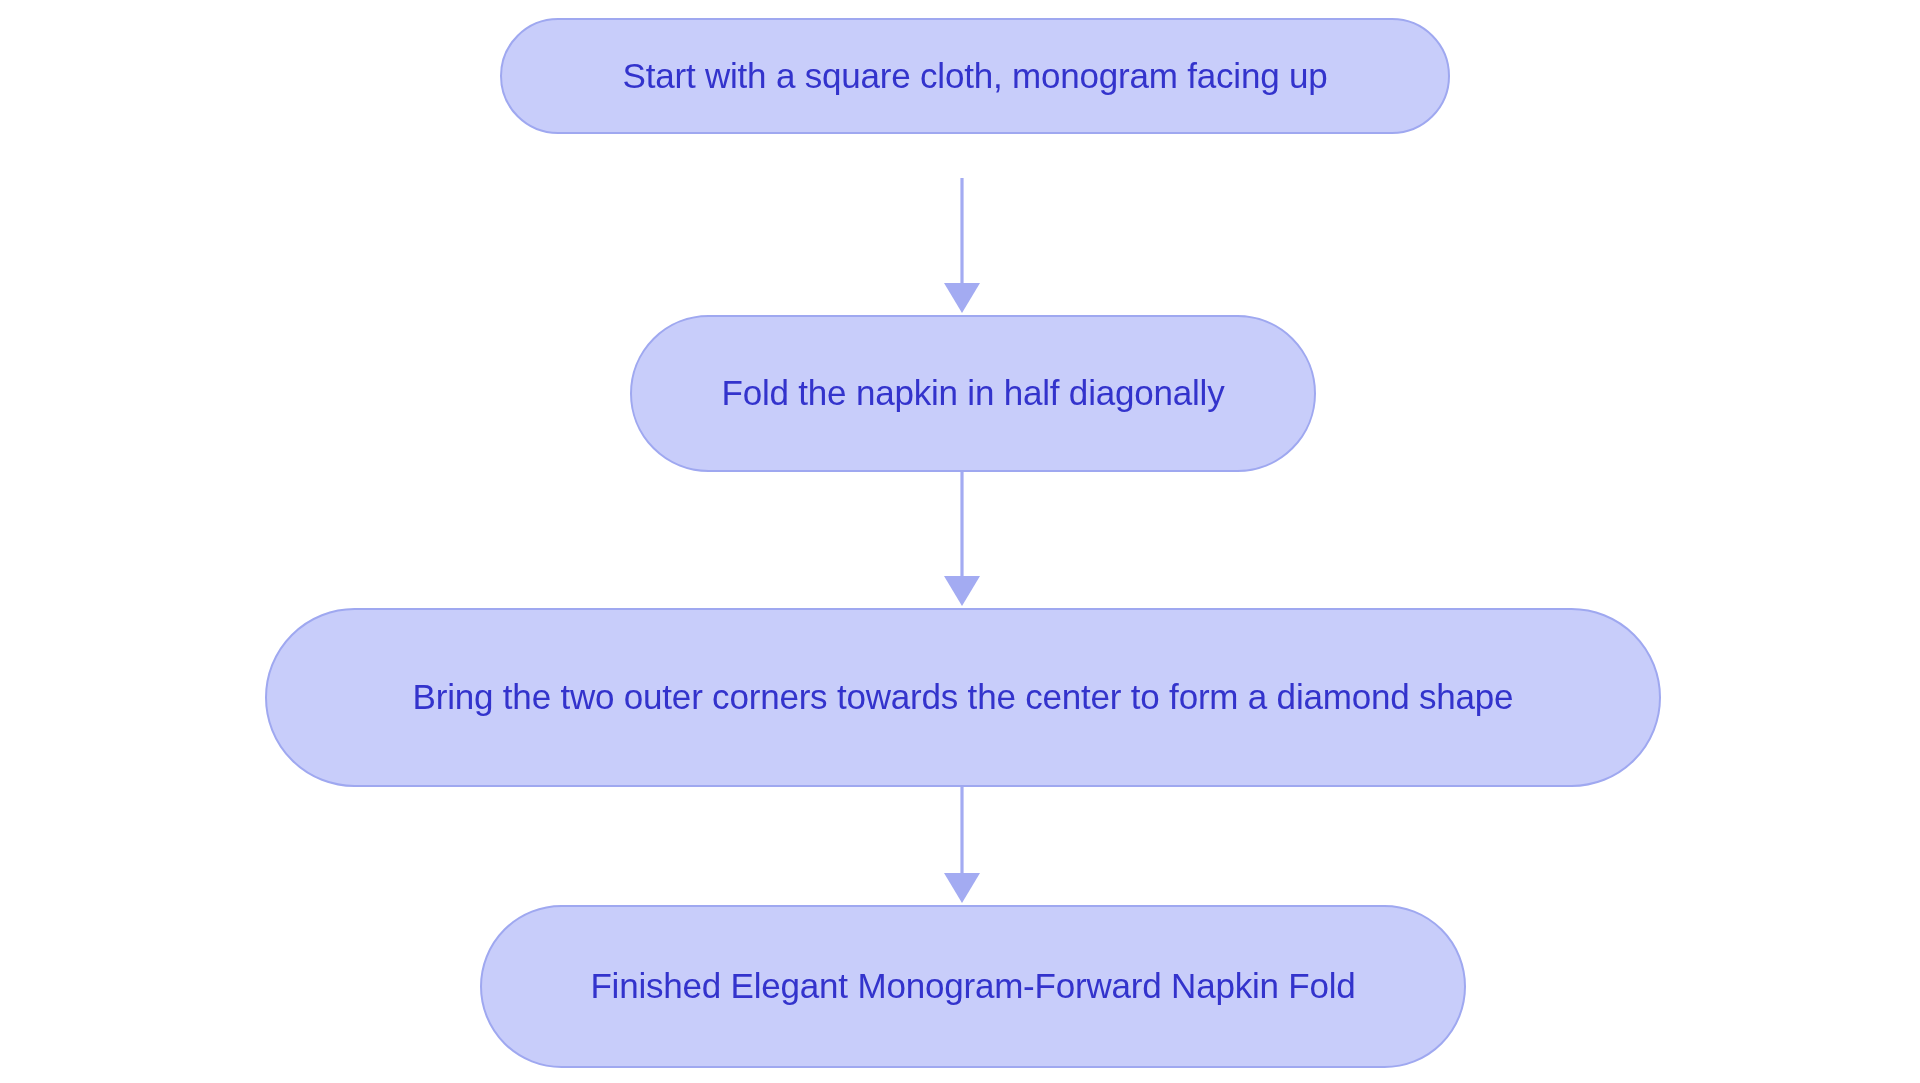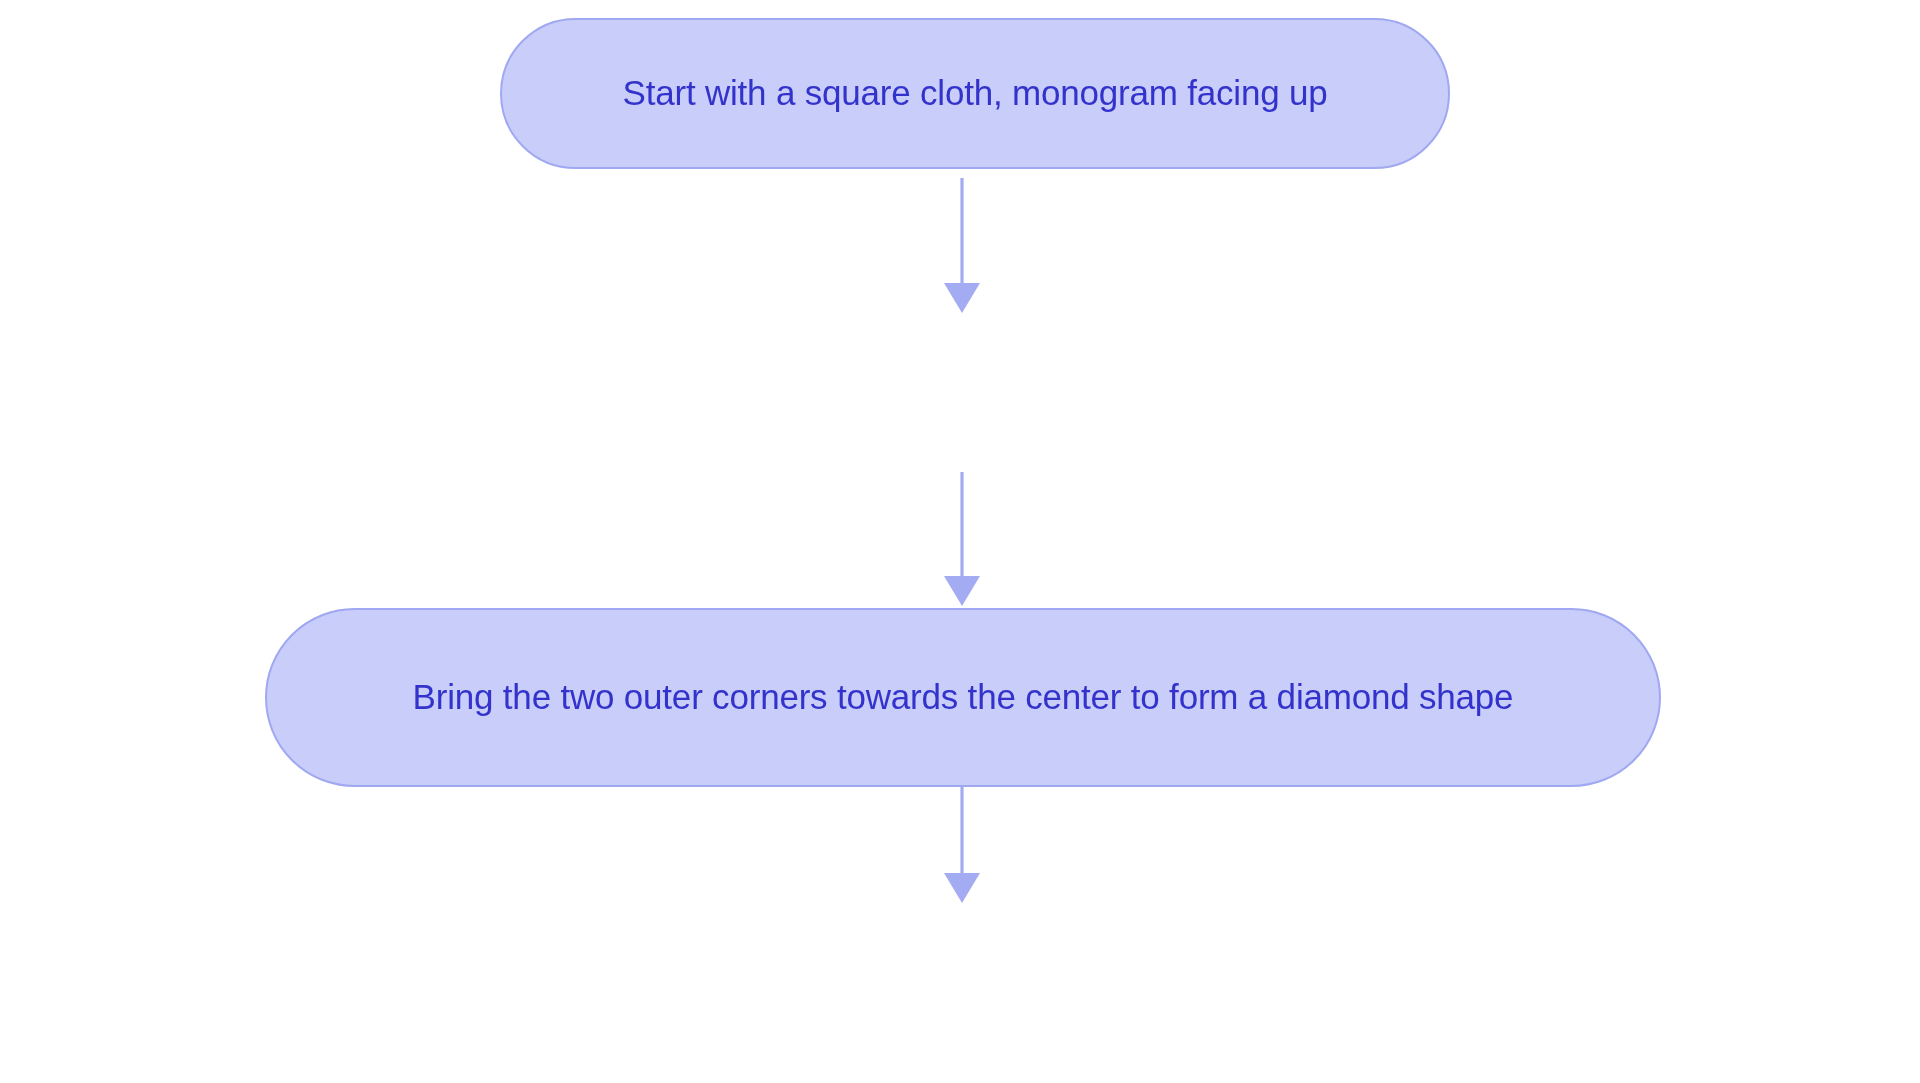--- a/index.html
+++ b/index.html
@@ -33,21 +33,21 @@
   .flow-node .node-label {
     color: #3333cc;
     font-family: "Liberation Sans", sans-serif;
     font-size: 35px;
     font-weight: 400;
     line-height: 1.15;
     letter-spacing: -0.2px;
     white-space: nowrap;
   }
   
-  #node-0 { left: 500px;  top: 18px;   width: 950px;  height: 151px; }
+  #node-0 { left: 500px;  top: 18px;   width: 950px;  height: 116px; }
   #node-1 { left: 630px;  top: 315px;  width: 686px;  height: 157px; }
   #node-2 { left: 265px;  top: 608px;  width: 1396px; height: 179px; }
   #node-3 { left: 480px;  top: 905px;  width: 986px;  height: 163px; }
 
   .flow-edge {
     position: absolute;
     left: 0;
     top: 0;
     width: 1920px;
     height: 1083px;
@@ -82,19 +82,25 @@
     <g>
       <line class="edge-line" x1="962" y1="765" x2="962" y2="875"></line>
       <polygon class="edge-head" points="962,903 944,873 980,873"></polygon>
     </g>
   </svg>
 
   <div class="flow-node" id="node-0">
     <span class="node-label">Start with a square cloth, monogram facing up</span>
   </div>
 
+  <div class="flow-node" id="node-1">
+    <span class="node-label">Fold the napkin in half diagonally</span>
+  </div>
 
   <div class="flow-node" id="node-2">
     <span class="node-label">Bring the two outer corners towards the center to form a diamond shape</span>
   </div>
 
+  <div class="flow-node" id="node-3">
+    <span class="node-label">Finished Elegant Monogram-Forward Napkin Fold</span>
+  </div>
 
 </div>
 
 </body></html>

